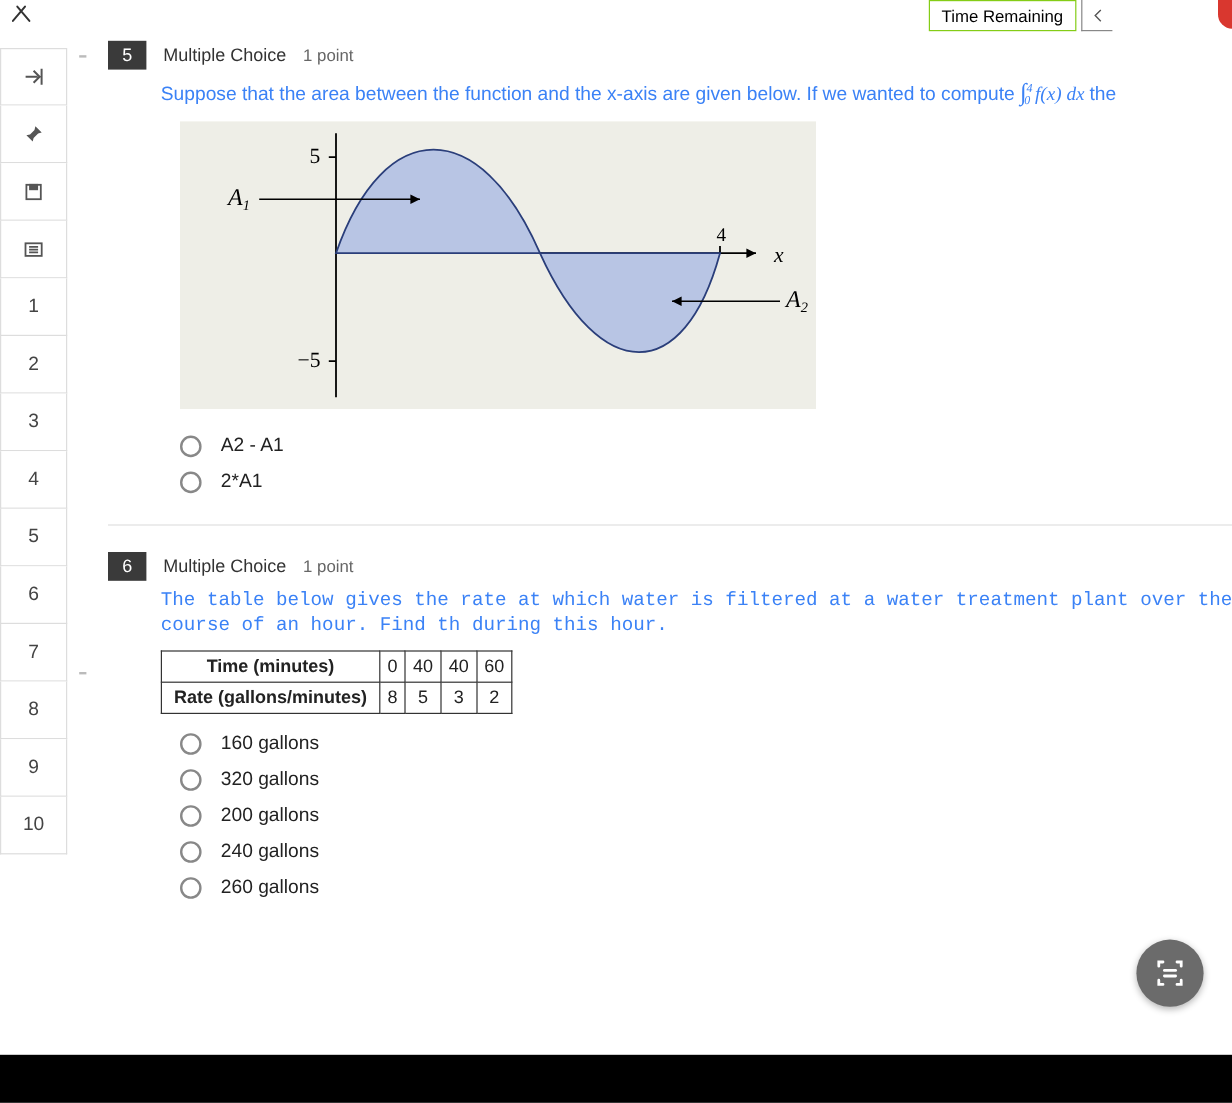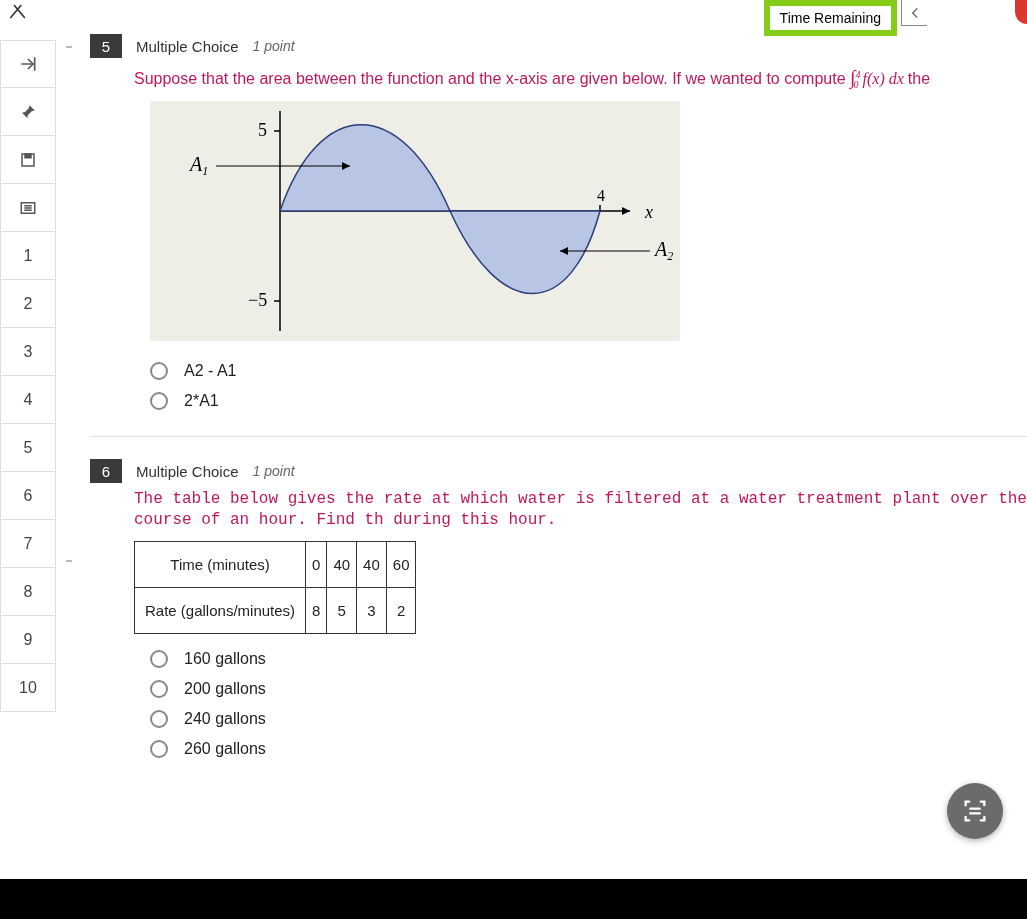--- a/index.html
+++ b/index.html
@@ -21,21 +21,21 @@
     display: flex;
     align-items: flex-start;
     justify-content: space-between;
     padding: 0 8px;
   }
   .top-left-icon svg { display:block; }
   .time-remaining {
     position: absolute;
     right: 130px;
     top: 0px;
-    border: 6px solid #84cc16;
+    border: 1px solid #84cc16;
     padding: 4px 10px;
     font-size: 14px;
     color: #000;
     background: #fff;
   }
   .timer-chevron {
     position: absolute;
     right: 100px;
     top: 0px;
     width: 26px;
@@ -96,24 +96,24 @@
     background:#3a3a3a;
     color:#fff;
     width:32px;
     height:24px;
     display:flex;
     align-items:center;
     justify-content:center;
     font-size:15px;
   }
   .q-type { color:#333; font-size:15px; }
-  .q-points { color:#666; font-size:14px;font-style:italic; }
+  .q-points { color:#666; font-size:14px; }
   .q-prompt {
     margin: 6px 0 10px 44px;
-    color:#be185d;
+    color:#3b82f6;
     font-size:16px;
     line-height:1.3;
     white-space: nowrap;
   }
   .math-integral {
     font-family: "Times New Roman", serif;
     font-style: italic;
   }
   .figure {
     margin-left: 60px;
@@ -142,23 +142,23 @@
     margin: 8px 0 10px 44px;
   }
   .data-table td, .data-table th {
     border:1px solid #333;
     padding: 2px 6px;
     font-size:15px;
     text-align:center;
     font-weight:normal;
   }
   .data-table th.rowlabel {
-    font-weight:normal;
+    font-weight:bold;
     text-align:center;
-    padding: 14px 10px;
+    padding: 4px 10px;
   }
   .float-btn {
     position:absolute;
     right: 24px;
     bottom: 80px;
     width:56px;height:56px;
     border-radius:50%;
     background:#6b6b6b;
     display:flex;align-items:center;justify-content:center;
     box-shadow:0 2px 6px rgba(0,0,0,0.3);
@@ -329,20 +329,24 @@
     </tbody>
       </table>
 
     <div class="options">
       <div class="option">
           <span class="radio"></span>
           <span>160 gallons</span>
         </div>
       <div class="option">
           <span class="radio"></span>
+          <span>320 gallons</span>
+        </div>
+      <div class="option">
+          <span class="radio"></span>
           <span>200 gallons</span>
         </div>
       <div class="option">
           <span class="radio"></span>
           <span>240 gallons</span>
         </div>
       <div class="option">
           <span class="radio"></span>
           <span>260 gallons</span>
         </div>

